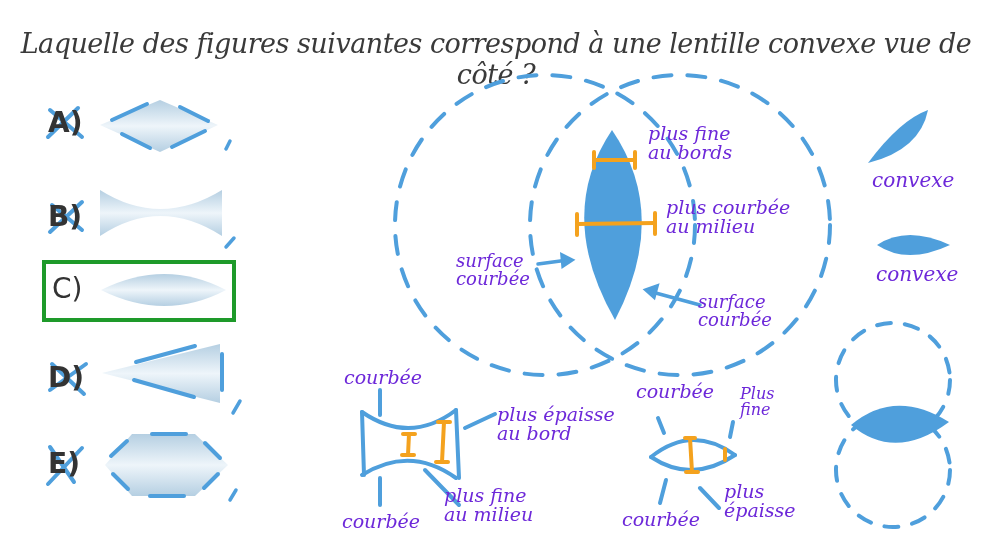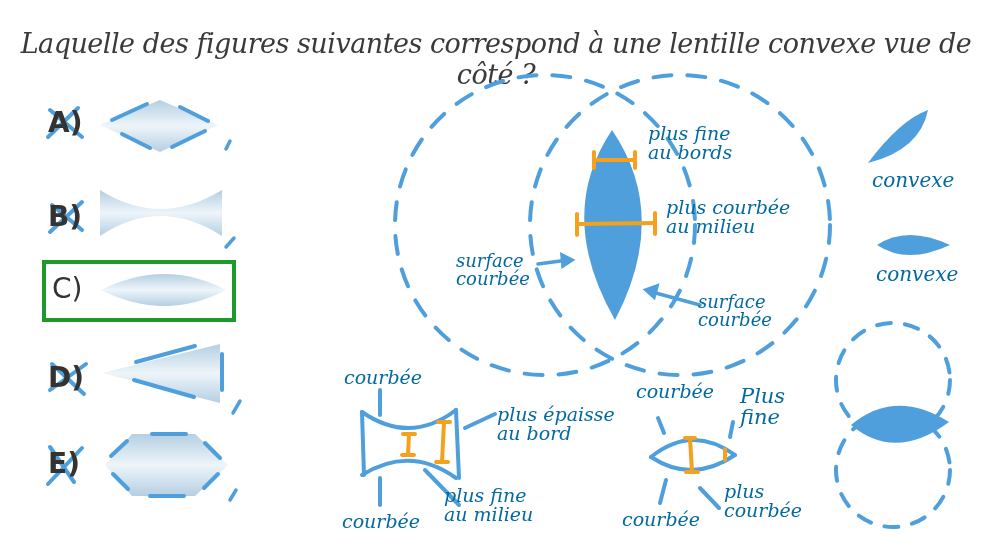--- a/index.html
+++ b/index.html
@@ -1,19 +1,19 @@
 <!DOCTYPE html>
 <html><head>
 <meta charset="utf-8">
 <style>
   html,body{margin:0;padding:0;background:#fff;}
   body{width:992px;height:558px;position:relative;overflow:hidden;font-family:"DejaVu Sans",sans-serif;}
   .title{position:absolute;left:0;top:28px;width:992px;text-align:center;font-family:"DejaVu Serif",serif;font-style:italic;font-size:27px;color:#3a3a3a;letter-spacing:-0.5px;}
   .opt-label{position:absolute;font-family:"DejaVu Sans",sans-serif;font-size:28px;color:#333;font-weight:bold;}
-  .hand{position:absolute;font-family:"DejaVu Serif",serif;font-style:italic;color:#0369a1;line-height:1.0;}
+  .hand{position:absolute;font-family:"DejaVu Serif",serif;font-style:italic;color:#6d28d9;line-height:1.0;}
   svg.layer{position:absolute;left:0;top:0;}
   .correct-box{position:absolute;left:42px;top:260px;width:194px;height:62px;border:4px solid #1e9a2a;box-sizing:border-box;}
 </style>
 </head>
 <body>
 
 <div class="title">Laquelle des figures suivantes correspond à une lentille convexe vue de côté ?</div>
 
 <svg class="layer" width="992" height="558">
   <defs>
@@ -149,17 +149,17 @@
 <div class="hand" style="left:456px;top:252px;font-size:18px;width:80px;">surface courbée</div>
 <div class="hand" style="left:698px;top:293px;font-size:18px;width:80px;">surface courbée</div>
 
 <div class="hand" style="left:344px;top:368px;font-size:19px;">courbée</div>
 <div class="hand" style="left:342px;top:512px;font-size:19px;">courbée</div>
 <div class="hand" style="left:497px;top:384px;font-size:19px;width:125px;margin-top:21px;">plus épaisse au bord</div>
 <div class="hand" style="left:444px;top:486px;font-size:19px;width:100px;">plus fine au milieu</div>
 
 <div class="hand" style="left:636px;top:382px;font-size:19px;">courbée</div>
 <div class="hand" style="left:622px;top:510px;font-size:19px;">courbée</div>
-<div class="hand" style="left:740px;top:386px;font-size:21px;width:60px;">Plus fine</div>
-<div class="hand" style="left:724px;top:482px;font-size:19px;width:80px;">plus courbée</div>
+<div class="hand" style="left:740px;top:386px;font-size:16px;width:60px;">Plus fine</div>
+<div class="hand" style="left:724px;top:482px;font-size:19px;width:80px;">plus épaisse</div>
 
 <div class="hand" style="left:872px;top:170px;font-size:20px;">convexe</div>
 <div class="hand" style="left:876px;top:264px;font-size:20px;">convexe</div>
 
 </body></html>

